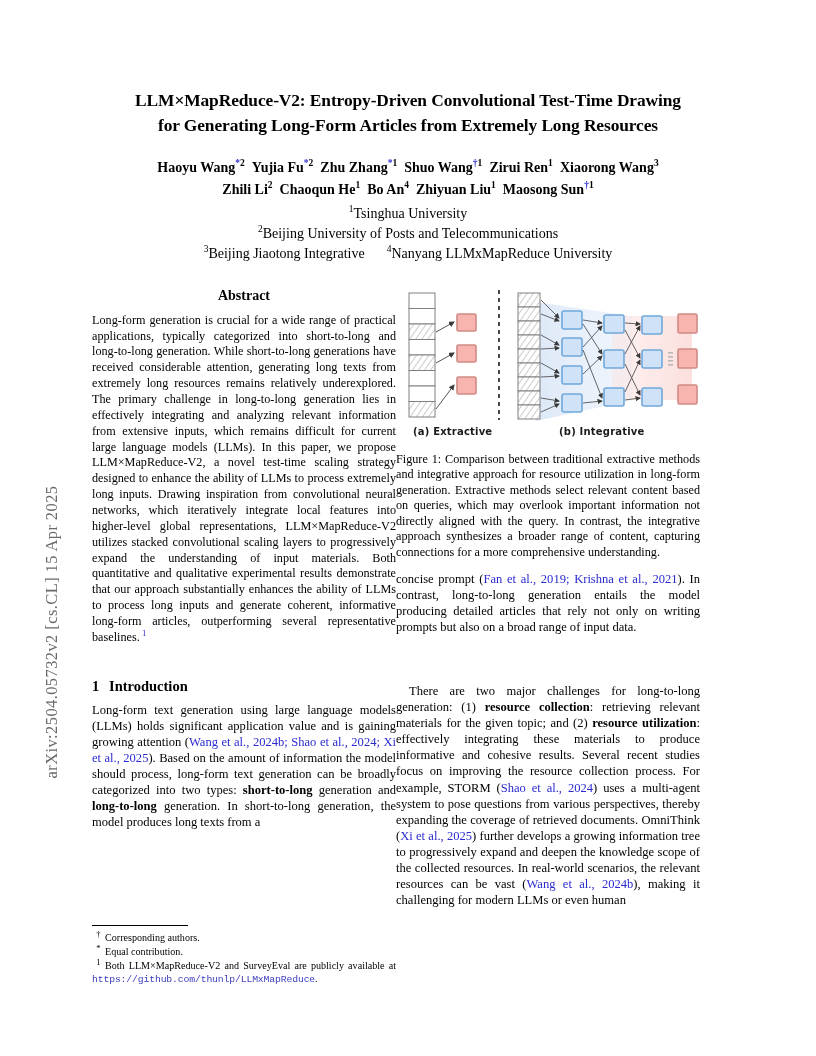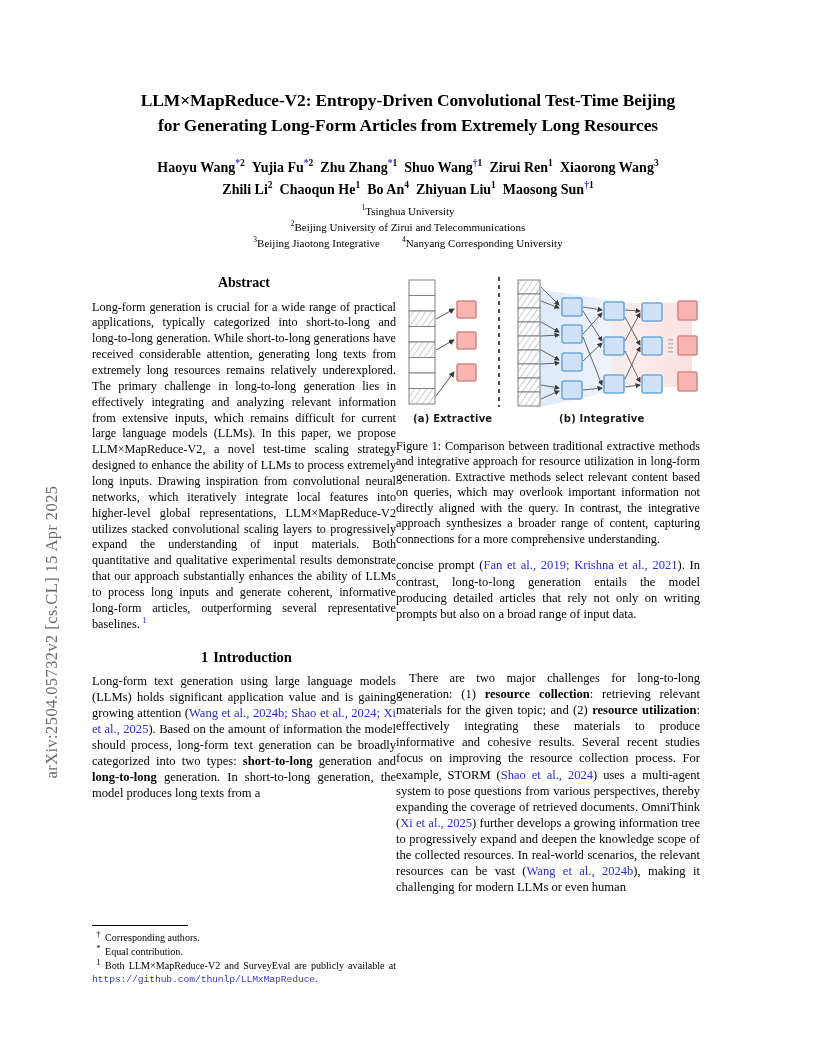--- a/index.html
+++ b/index.html
@@ -55,41 +55,41 @@
     font-size: 14px;
     font-weight: bold;
     line-height: 1.55;
   }
   #authors .au { white-space: nowrap; }
   #authors .sep { display: inline-block; width: 7px; }
   sup { font-size: 0.68em; vertical-align: super; line-height: 0; font-weight: bold; }
   .mark-blue { color: #2a2ad0; }
   #affiliations {
     margin-top: 3px;
-    font-size: 11px;
+    font-size: 14px;
     line-height: 1.45;
     font-weight: normal;
   }
   #affiliations sup { font-weight: normal; }
   #affiliations .gap { display: inline-block; width: 22px; }
 
   
   #columns {
     margin-top: 23px;
     display: flex;
   }
   .col { width: 304px; }
 
   .sec-head {
     font-size: 13.6px;
     font-weight: bold;
     margin: 0 0 7px 0;
   }
   #abstract-heading { text-align: center; font-size: 14px; margin-bottom: 9px; }
-  #intro-heading { text-align: center; margin-top: 16px; margin-bottom: 7px; font-size: 14.5px; }
+  #intro-heading { text-align: left; margin-top: 32px; margin-bottom: 7px; font-size: 14.5px; }
   #intro-heading .num { display: inline-block; width: 17px; }
 
   p.body {
     margin: 0;
     font-size: 12.55px;
     line-height: 1.285;
     text-align: justify;
     text-justify: inter-word;
     hyphens: manual;
   }
@@ -159,33 +159,33 @@
 </style>
 </head>
 <body>
 
 <div id="arxiv-stamp">arXiv:2504.05732v2  [cs.CL]  15 Apr 2025</div>
 
 <div id="page">
 
   <div id="title-block">
     <div id="paper-title">
-      <span>LLM×MapReduce-V2: Entropy-Driven Convolutional Test-Time Beijing</span><br>
+      <span>LLM×MapReduce-V2: Entropy-Driven Convolutional Test-Time Drawing</span><br>
       <span>for Generating Long-Form Articles from Extremely Long Resources</span>
     </div>
 
     <div id="authors">
       <div id="author-row-1"><span class="au">Haoyu Wang<sup><span class="mark-blue">*</span>2</sup></span><span class="sep"></span><span class="au">Yujia Fu<sup><span class="mark-blue">*</span>2</sup></span><span class="sep"></span><span class="au">Zhu Zhang<sup><span class="mark-blue">*</span>1</sup></span><span class="sep"></span><span class="au">Shuo Wang<sup><span class="mark-blue">†</span>1</sup></span><span class="sep"></span><span class="au">Zirui Ren<sup>1</sup></span><span class="sep"></span><span class="au">Xiaorong Wang<sup>3</sup></span></div>
       <div id="author-row-2"><span class="au">Zhili Li<sup>2</sup></span><span class="sep"></span><span class="au">Chaoqun He<sup>1</sup></span><span class="sep"></span><span class="au">Bo An<sup>4</sup></span><span class="sep"></span><span class="au">Zhiyuan Liu<sup>1</sup></span><span class="sep"></span><span class="au">Maosong Sun<sup><span class="mark-blue">†</span>1</sup></span></div>
     </div>
 
     <div id="affiliations">
         <div><sup>1</sup><span>Tsinghua University</span></div>
-        <div><sup>2</sup><span>Beijing University of Zirui and Telecommunications</span></div>
-        <div><sup>3</sup><span>Beijing Jiaotong Integrative</span><span class="gap"></span><sup>4</sup><span>Nanyang Corresponding University</span></div>
+        <div><sup>2</sup><span>Beijing University of Posts and Telecommunications</span></div>
+        <div><sup>3</sup><span>Beijing Jiaotong Integrative</span><span class="gap"></span><sup>4</sup><span>Nanyang LLMxMapReduce University</span></div>
       </div>
   </div>
 
   <div id="columns">
 
     <div class="col" id="left-col">
       <div class="abs">
         <div class="sec-head" id="abstract-heading">Abstract</div>
         <p class="body" id="abstract-text">Long-form generation is crucial for a wide range of practical applications, typically categorized into short-to-long and long-to-long generation. While short-to-long generations have received considerable attention, generating long texts from extremely long resources remains relatively underexplored. The primary challenge in long-to-long generation lies in effectively integrating and analyzing relevant information from extensive inputs, which remains difficult for current large language models (LLMs). In this paper, we propose LLM×MapReduce-V2, a novel test-time scaling strategy designed to enhance the ability of LLMs to process extremely long inputs. Drawing inspiration from convolutional neural networks, which iteratively integrate local features into higher-level global representations, LLM×MapReduce-V2 utilizes stacked convolutional scaling layers to progressively expand the understanding of input materials. Both quantitative and qualitative experimental results demonstrate that our approach substantially enhances the ability of LLMs to process long inputs and generate coherent, informative long-form articles, outperforming several representative baselines.<span class="fnref"> 1</span></p>
       </div>

